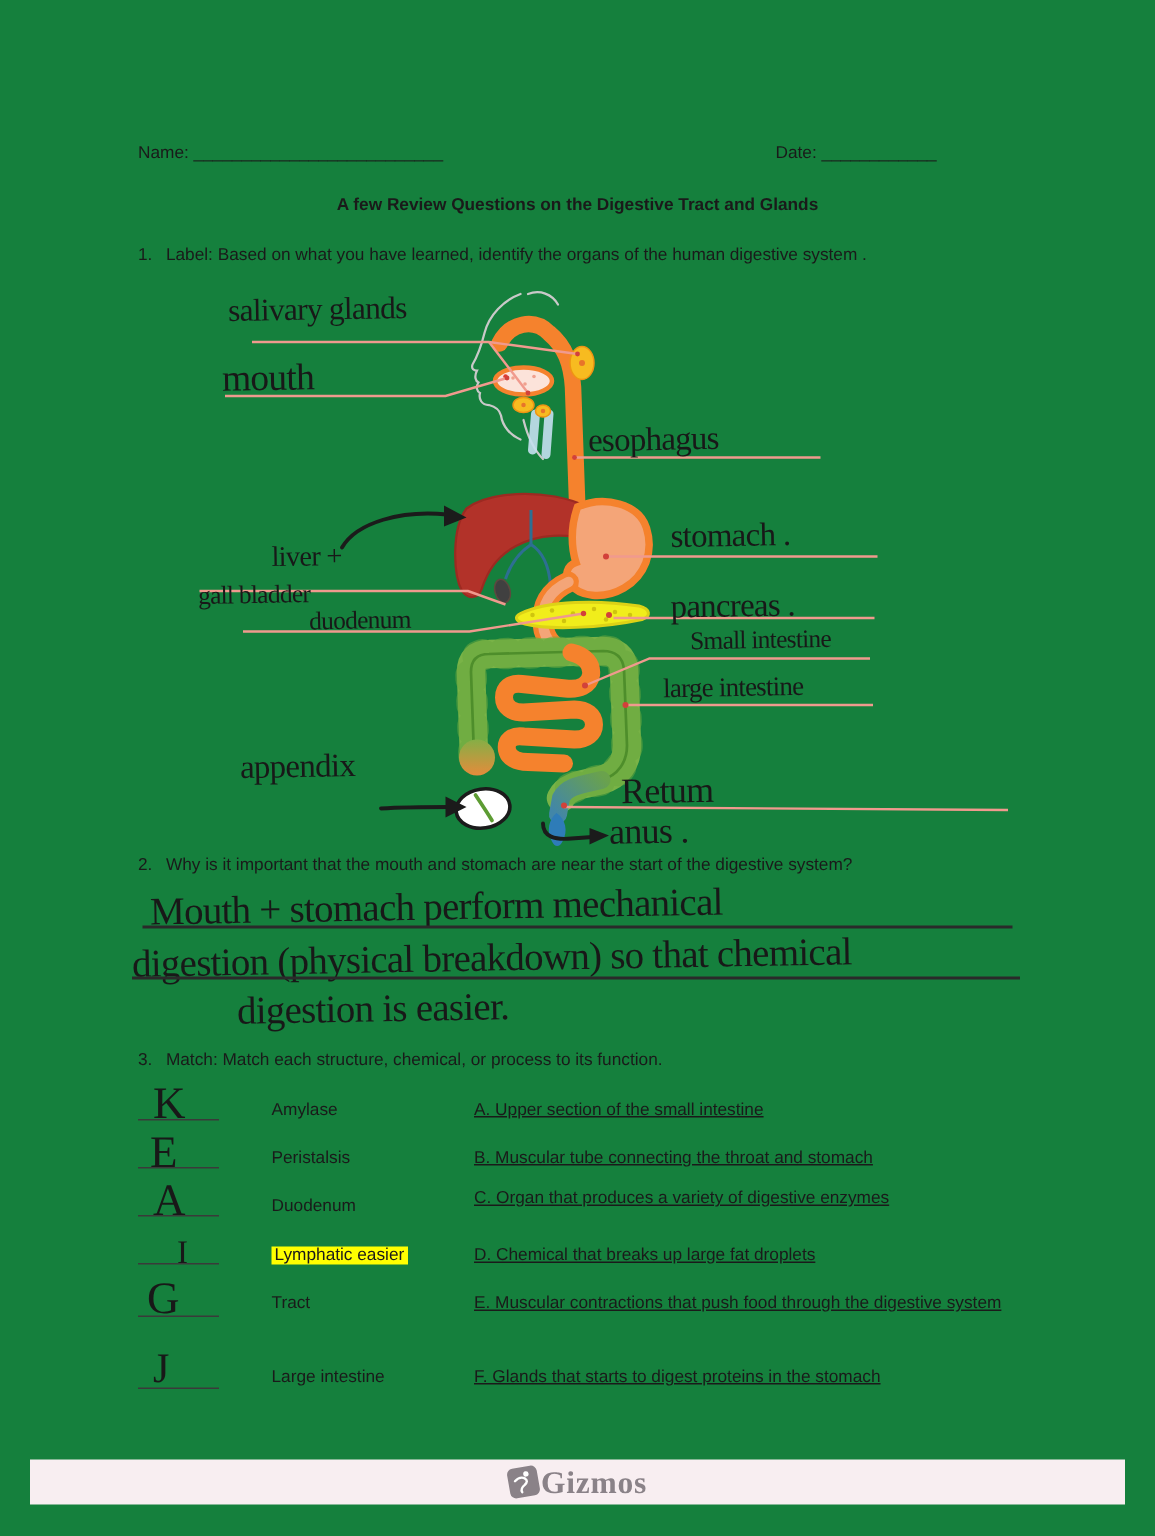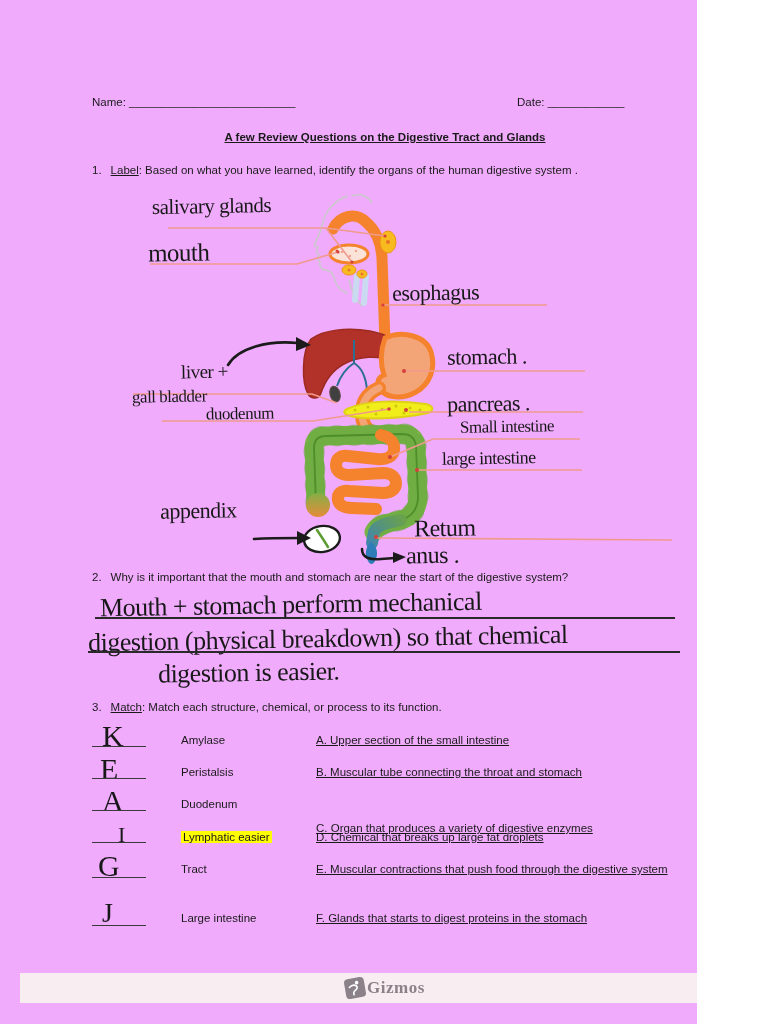--- a/index.html
+++ b/index.html
@@ -1,35 +1,35 @@
 <!DOCTYPE html>
 <html style="--c-text: #1a1a1a; --c-label_line: #f09a8e; --c-dot_red: #d2413a; --c-orange: #f5822d; --c-stomach_fill: #f4a578; --c-liver: #b23229; --c-pancreas: #f1ed1b; --c-pancreas_edge: #ddd216; --c-gland_yellow: #f7bb20; --c-intestine_green: #79b347; --c-intestine_vein: #4e8e2b; --c-cecum_orange: #e98a3b; --c-rectum_teal: #4286a8; --c-anus_blue: #2e7cb8; --c-trachea_blue: #c5e0f0; --c-duct_blue: #2d6f92; --c-head_gray: #c9c9c9; --c-highlight: #ffff00; --c-underline: #2a2a2a; --c-footer_bg: #f8eef1; --c-logo_gray: #8a8288;"><head>
 <meta charset="utf-8">
 <style>
   html,body{margin:0;padding:0;background:#ffffff;}
-  .page{position:relative;width:697px;height:1024px;background:#f0abfc;overflow:hidden;
+  .page{position:relative;width:770px;height:1024px;background:#15803d;overflow:hidden;
         font-family:"Liberation Sans",sans-serif;color:#1a1a1a;}
   .typed{position:absolute;font-size:11.5px;line-height:1.25;white-space:nowrap;}
   .wrap{white-space:normal;text-decoration:underline;}
   .bold{font-weight:bold;}
-  .u{text-decoration:underline;}
+  .u{}
   .title-row{position:absolute;left:0;top:127px;width:770px;text-align:center;}
   .num{display:inline-block;margin-right:9px;}
   .hw{position:absolute;font-family:cursive;color:#181818;line-height:1;
       letter-spacing:-0.5px;white-space:nowrap;transform:rotate(-1deg);}
   .hw-letter{position:absolute;font-family:cursive;color:#181818;line-height:1;}
   .blank{position:absolute;width:54px;height:0;border-bottom:1.6px solid #3a3a3a;}
   .ansline{position:absolute;height:0;border-bottom:2px solid var(--c-underline,#2a2a2a);}
   .hl{background:var(--c-highlight,#ffff00);padding:0 2px;}
   .opt{width:352px;padding-left:16px;text-indent:-16px;}
   .footer-band{position:absolute;left:20px;top:973px;width:730px;height:30px;
       background:var(--c-footer_bg,#f8eef1);display:flex;align-items:center;justify-content:center;gap:2px;}
   .logo-box{width:20px;height:20px;border-radius:4px;background:var(--c-logo_gray,#8a8288);
       transform:rotate(-10deg);display:flex;align-items:center;justify-content:center;}
-  .logo-text{font-family:"Liberation Serif",serif;font-weight:600;font-size:17px;
+  .logo-text{font-family:"Liberation Serif",serif;font-weight:600;font-size:21px;
       color:var(--c-logo_gray,#8a8288);letter-spacing:0.5px;}
 </style>
 </head>
 <body>
 
 <div class="page">
 
   <div class="typed" style="left:92px;top:95px">
     <span>Name:</span>
     <span>__________________________</span>
@@ -217,21 +217,21 @@
 
   <div class="typed" style="left:181px;top:733px">Amylase</div>
   <div class="typed" style="left:181px;top:765px">Peristalsis</div>
   <div class="typed" style="left:181px;top:797px">Duodenum</div>
   <div class="typed" style="left:181px;top:830px"><span class="hl">Lymphatic easier</span></div>
   <div class="typed" style="left:181px;top:862px">Tract</div>
   <div class="typed" style="left:181px;top:911px">Large intestine</div>
 
   <div class="typed wrap opt" style="left:316px;top:733px">A. Upper section of the small intestine</div>
   <div class="typed wrap opt" style="left:316px;top:765px">B. Muscular tube connecting the throat and stomach</div>
-  <div class="typed wrap opt" style="left:316px;top:821px">C. Organ that produces a variety of digestive enzymes</div>
+  <div class="typed wrap opt" style="left:316px;top:792px">C. Organ that produces a variety of digestive enzymes</div>
   <div class="typed wrap opt" style="left:316px;top:830px">D. Chemical that breaks up large fat droplets</div>
   <div class="typed wrap opt" style="left:316px;top:862px">E. Muscular contractions that push food through the digestive system</div>
   <div class="typed wrap opt" style="left:316px;top:911px">F. Glands that starts to digest proteins in the stomach</div>
 
   <div class="footer-band">
     <span class="logo-box">
       <svg width="16" height="16" viewBox="0 0 16 16">
         <circle cx="10.5" cy="3" r="1.8" fill="#ffffff"></circle>
         <path d="M 2.5 6.5 Q 6.5 3.5 9.5 6 Q 11.5 8 8.5 10 Q 5 12 6 14.5" fill="none" stroke="#ffffff" stroke-width="1.6" stroke-linecap="round"></path>
       </svg>

